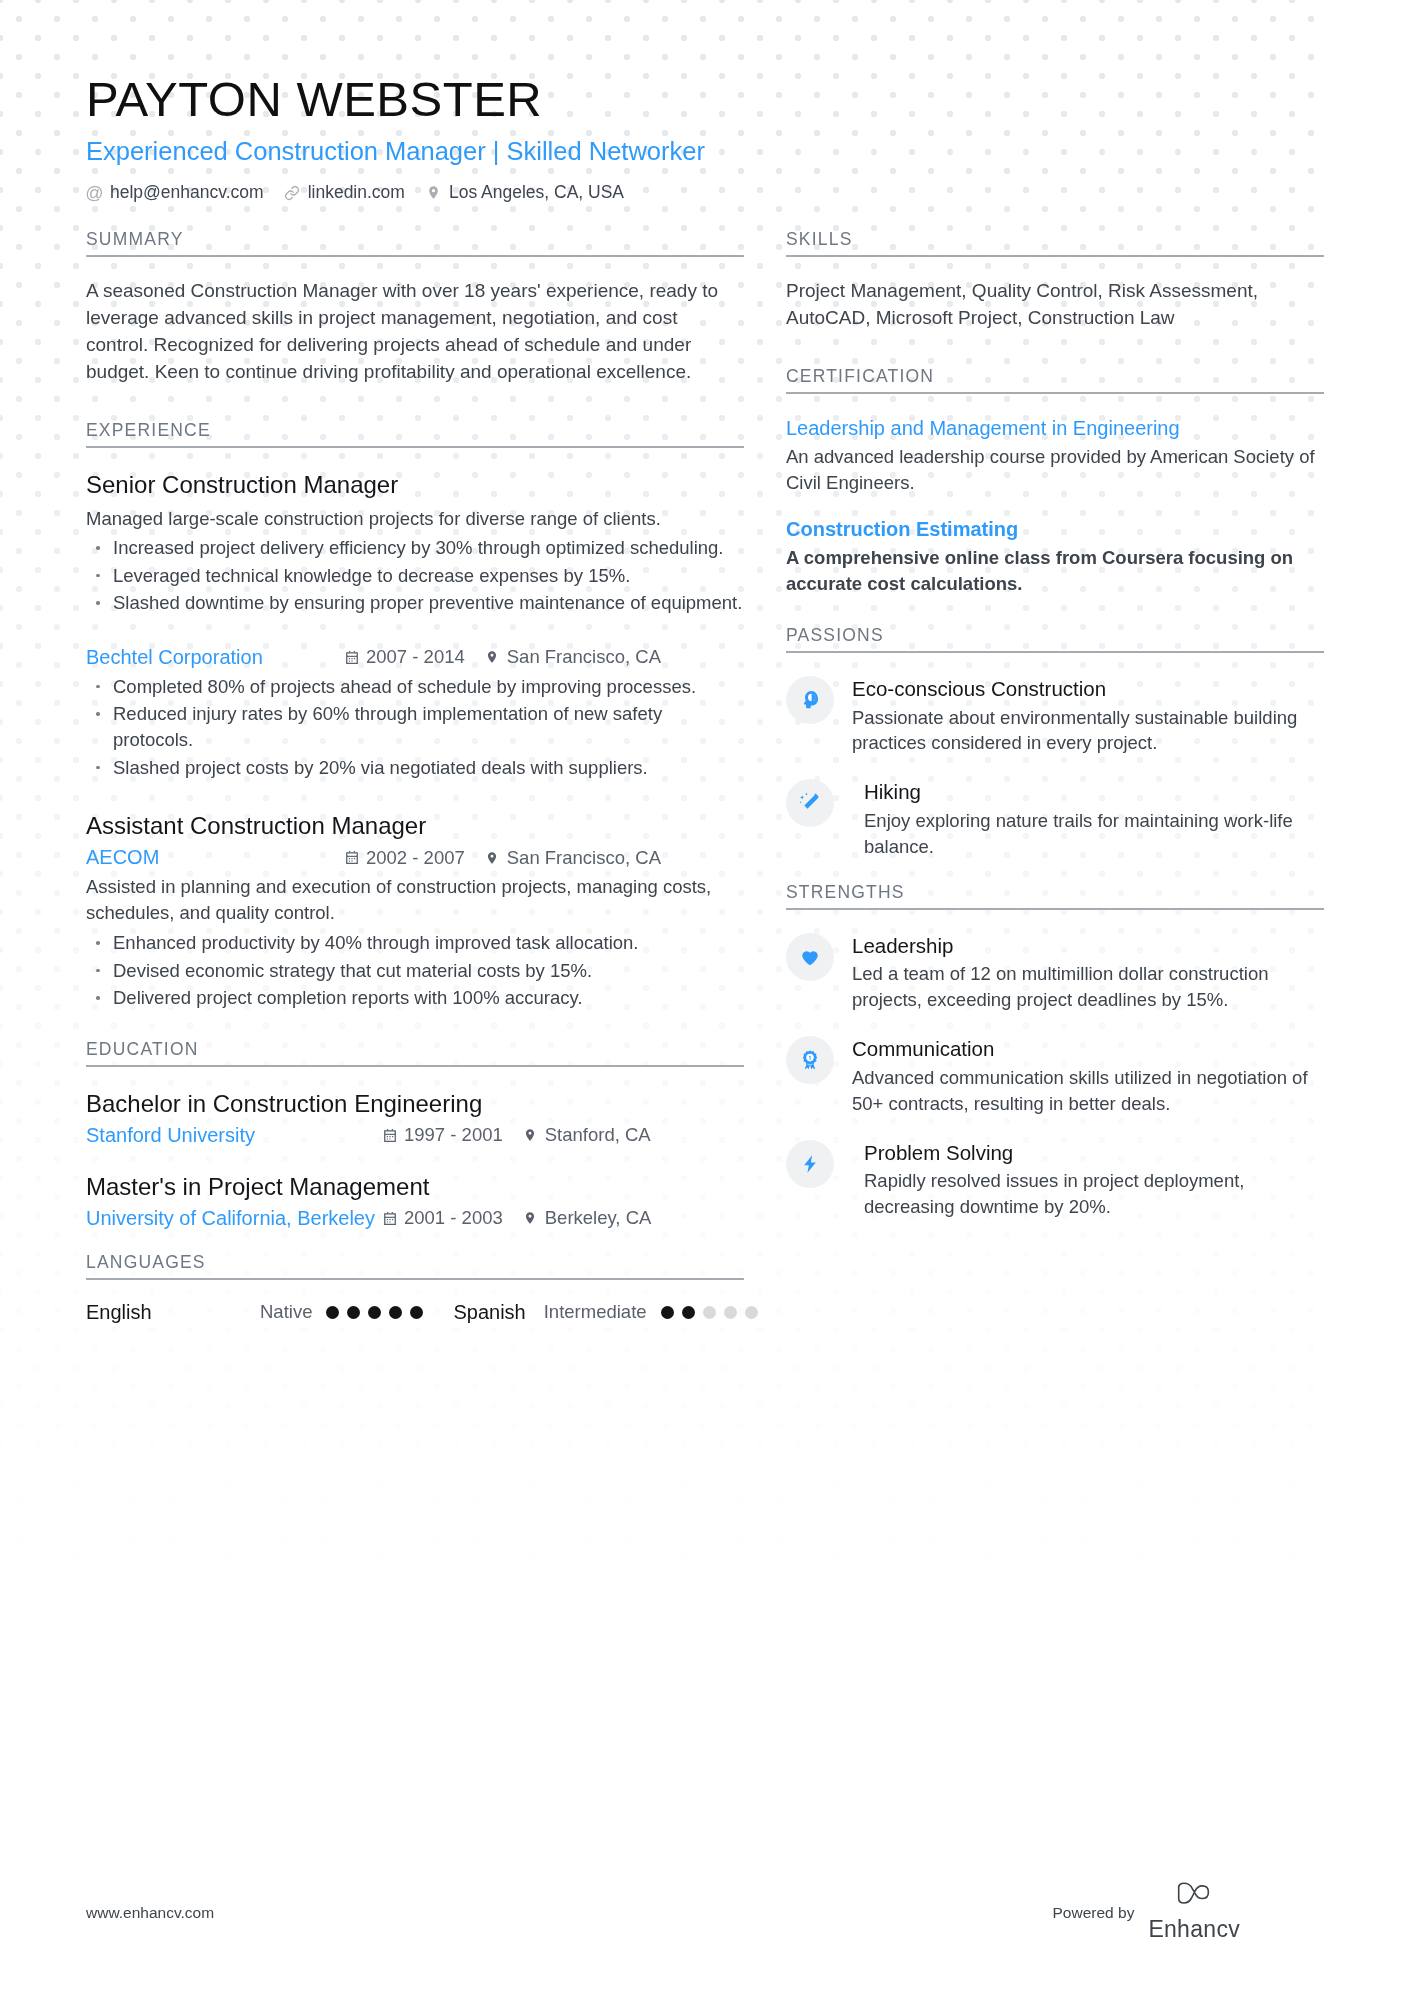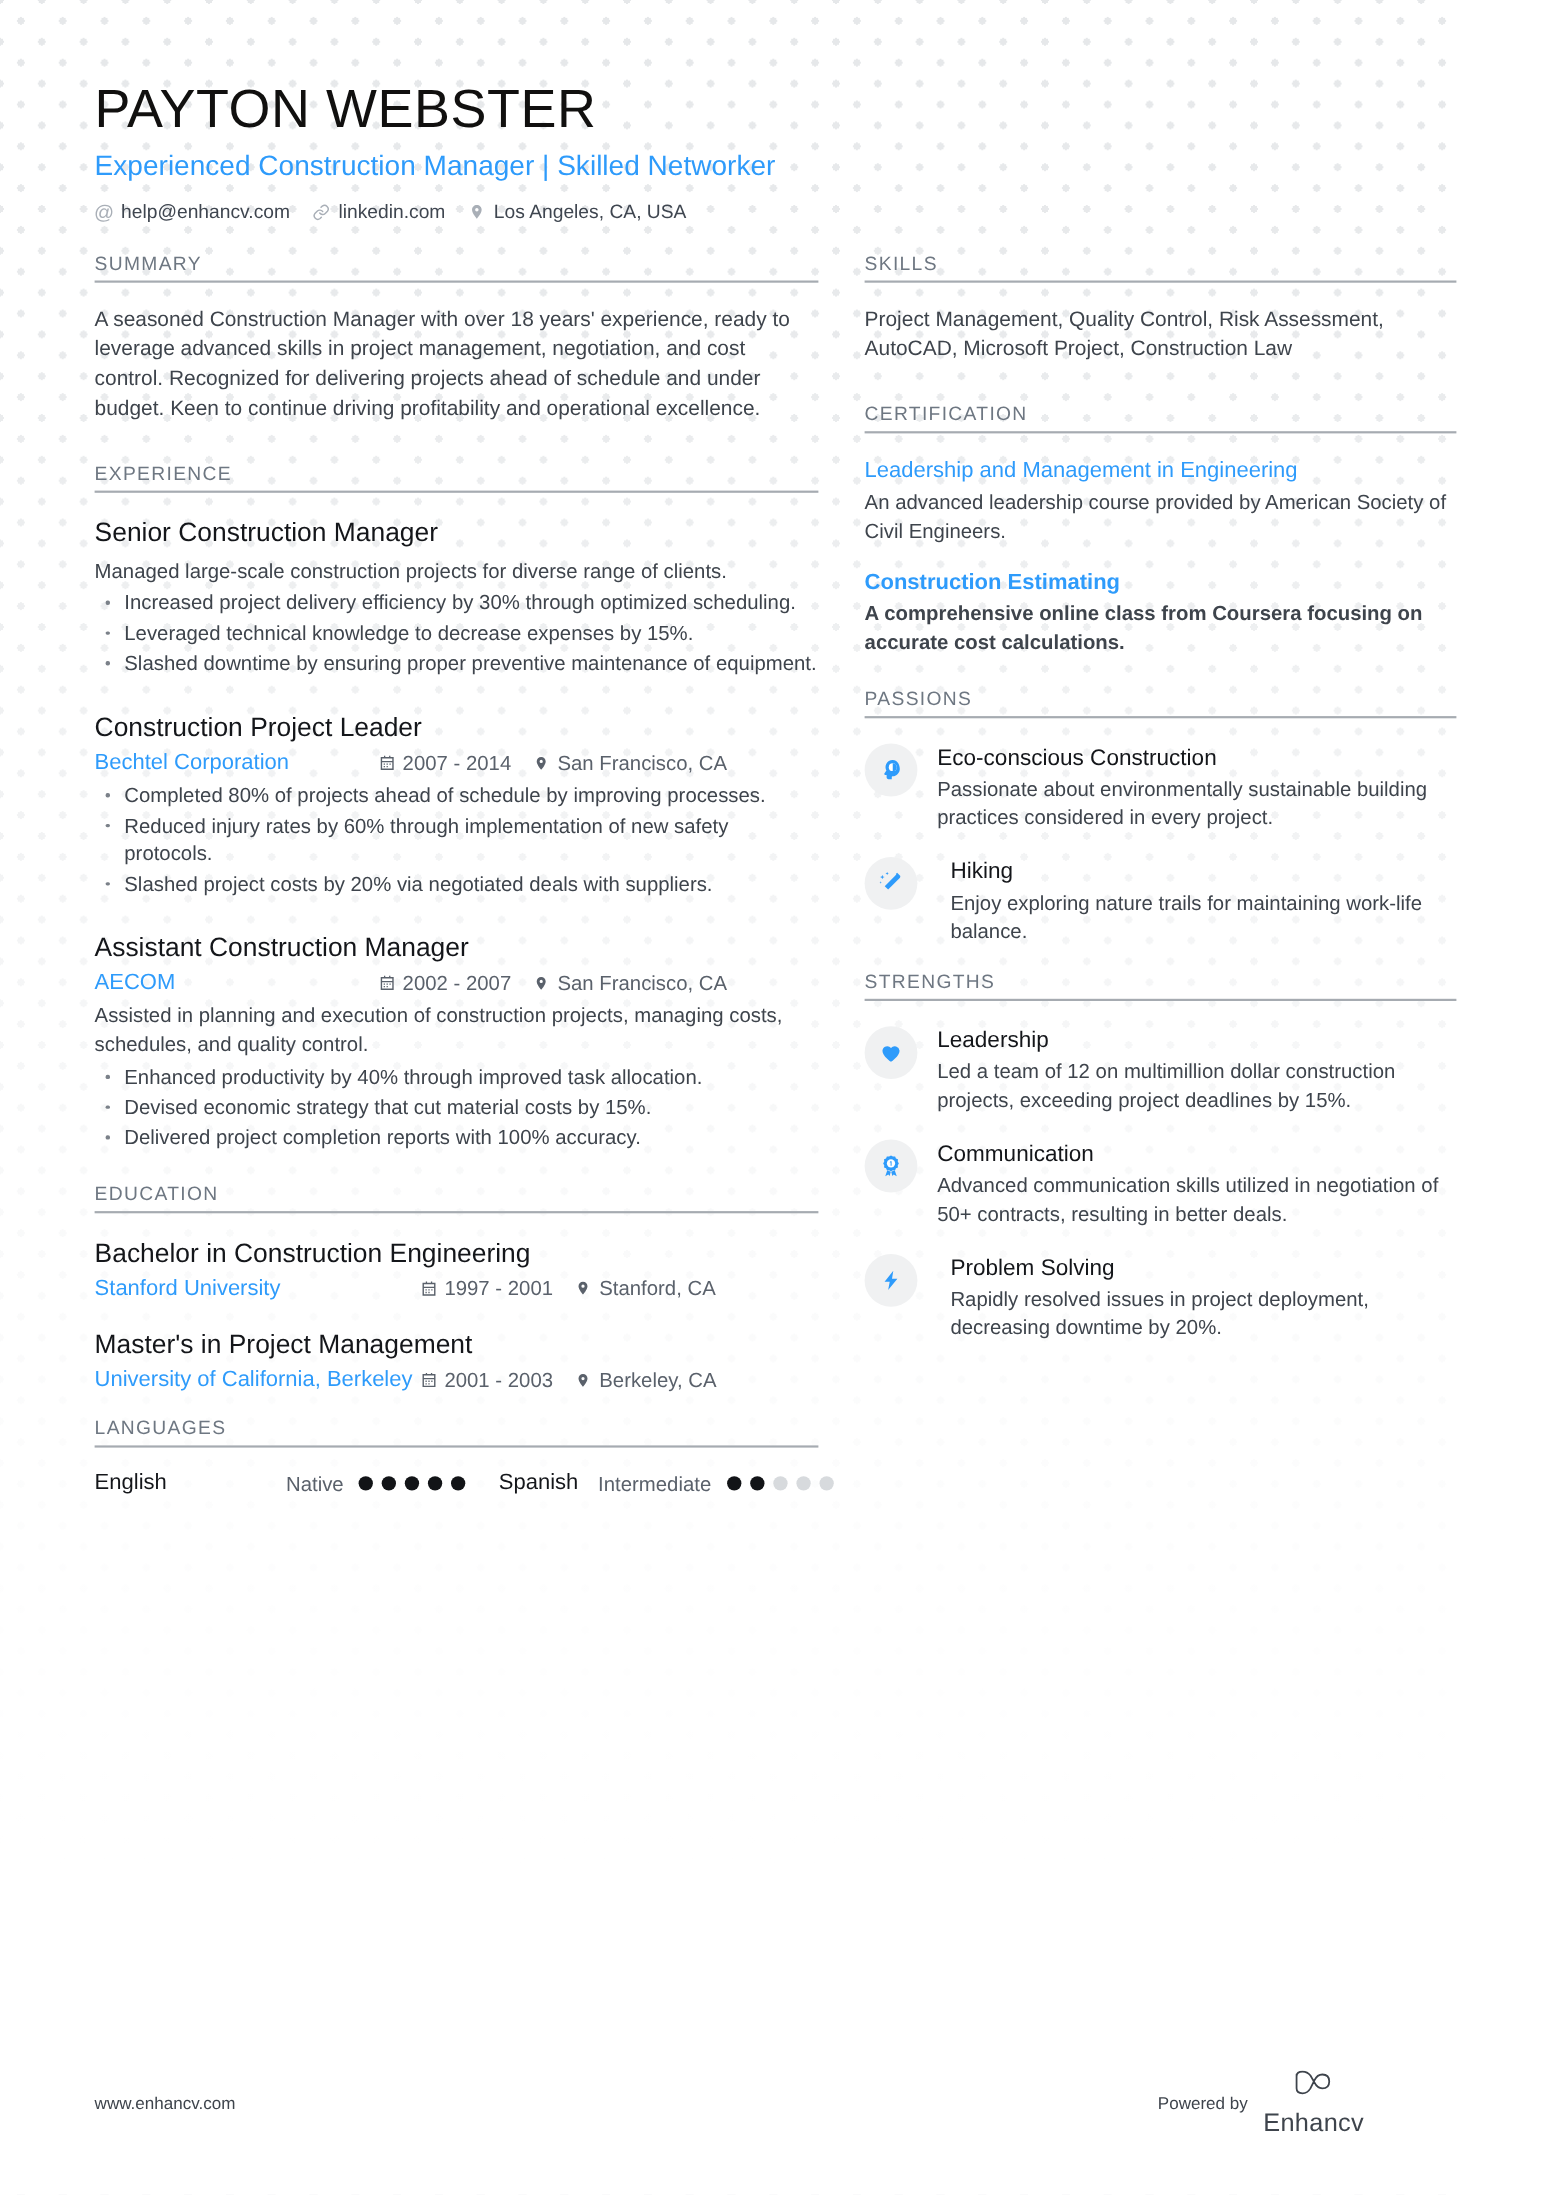--- a/index.html
+++ b/index.html
@@ -300,21 +300,20 @@
             <div class="entry-title">Senior Construction Manager</div>
             <div class="entry-desc">Managed large-scale construction projects for diverse range of clients.</div>
             <ul class="bullets">
               <li>Increased project delivery efficiency by 30% through optimized scheduling.</li>
               <li>Leveraged technical knowledge to decrease expenses by 15%.</li>
               <li>Slashed downtime by ensuring proper preventive maintenance of equipment.</li>
             </ul>
           </div>
 
           <div class="entry">
-            <div class="entry-title">Construction Project Leader</div>
             <div class="entry-meta">
               <span class="entry-org">Bechtel Corporation</span>
               <span class="meta-chip">
                 <span class="ico">
                   <svg width="14" height="15" viewBox="0 0 24 24" fill="currentColor">
                     <path d="M7 1h2v3H7zM15 1h2v3h-2z"></path>
                     <path d="M3 4h18v18H3z" fill="none" stroke="currentColor" stroke-width="2.2"></path>
                     <path d="M3 9h18v2H3z"></path>
                     <path d="M6.5 13h2v2h-2zM11 13h2v2h-2zM15.5 13h2v2h-2zM6.5 17h2v2h-2zM11 17h2v2h-2z"></path>
                   </svg>

